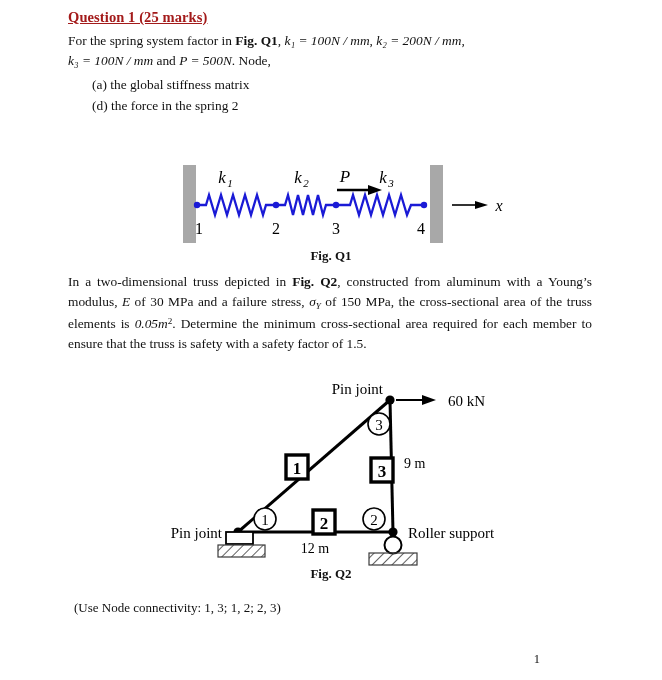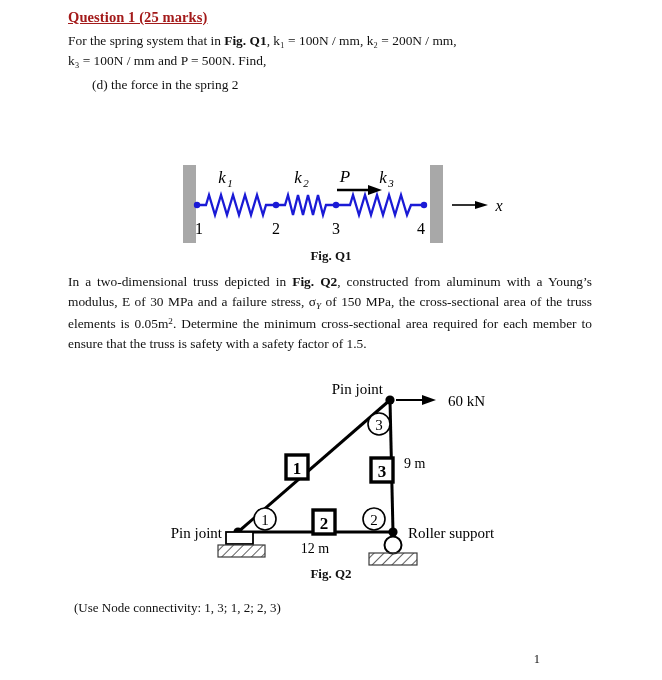--- a/index.html
+++ b/index.html
@@ -43,21 +43,21 @@
   
   .para {
     font-size: 13.4px;
     line-height: 1.52;
     text-align: justify;
     margin: 0;
   }
   .para.q1 {
     text-align: justify;
   }
-  .mi { }
+  .mi { font-style: italic; }
   .mb { font-weight: bold; }
   .nowrap { white-space: nowrap; }
   sub { font-size: 0.68em; vertical-align: -0.28em; font-style: italic;}
   sup { font-size: 0.68em; vertical-align: 0.45em; }
 
   
   .sublist {
     margin: 3px 0 0 0;
     padding: 0;
     list-style: none;
@@ -120,25 +120,26 @@
 </head>
 <body>
 
 <div class="page">
 
   <div class="content">
 
     <div class="q-heading">Question 1 (25 marks)</div>
 
     <p class="para q1">
-      <span>For the spring system that in </span><span class="mb">Fig. Q1</span><span>, </span><span class="mi nowrap">k₁ = 100N / mm</span><span>, </span><span class="mi nowrap">k₂ = 200N / mm</span><span>, </span><br>
-      <span class="mi nowrap">k₃ = 100N / mm</span><span> and </span><span class="mi nowrap">P = 500N</span><span>. Find,</span>
+      <span>For the spring system factor in </span><span class="mb">Fig. Q1</span><span>, </span><span class="mi nowrap">k₁ = 100N / mm</span><span>, </span><span class="mi nowrap">k₂ = 200N / mm</span><span>, </span><br>
+      <span class="mi nowrap">k₃ = 100N / mm</span><span> and </span><span class="mi nowrap">P = 500N</span><span>. Node,</span>
     </p>
 
     <ul class="sublist">
+      <li>(a) the global stiffness matrix</li>
       <li>(d) the force in the spring 2</li>
     </ul>
   </div>
 
   <div class="fig-spring">
     <svg width="662" height="100" viewBox="0 0 662 100">
 
       <rect x="183" y="10" width="13" height="78" fill="#a8a8a8"></rect>
 
       <rect x="430" y="10" width="13" height="78" fill="#a8a8a8"></rect>

